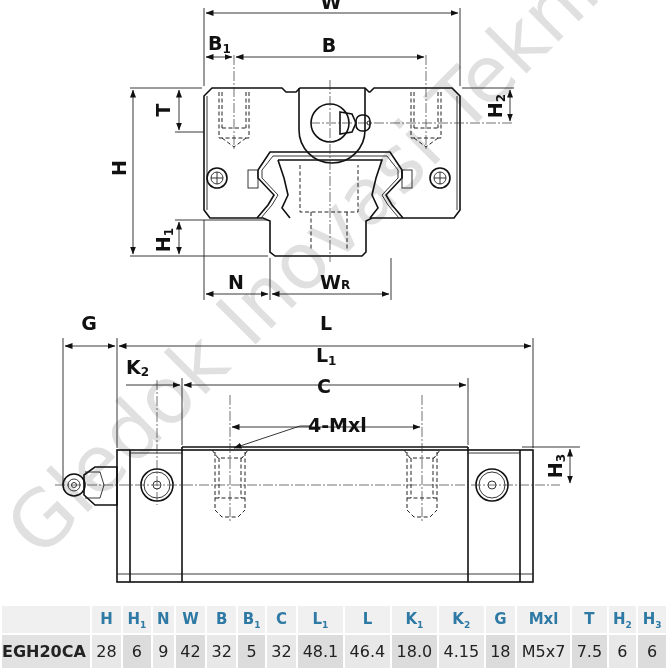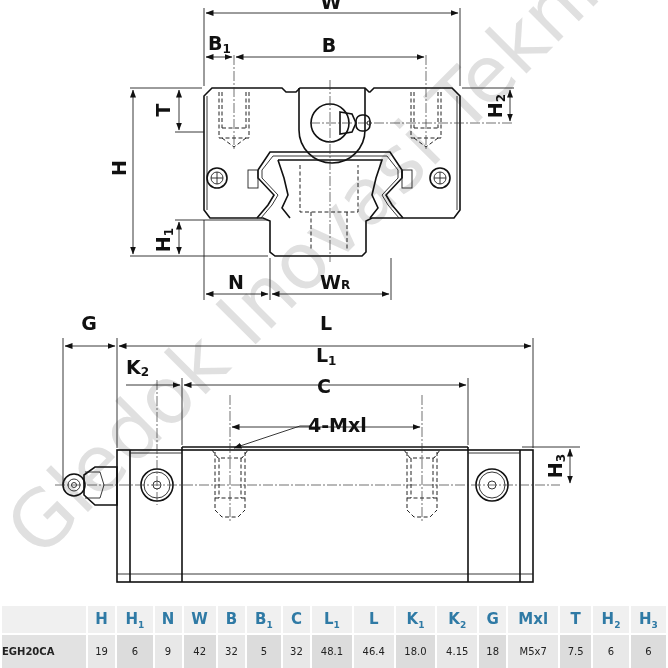--- a/index.html
+++ b/index.html
@@ -7,21 +7,21 @@
   #drawing{position:absolute;left:0;top:0;width:668px;height:600px;}
   .ln{stroke:#111;stroke-width:1.6;fill:none;}
   .th{stroke:#222;stroke-width:0.9;fill:none;}
   .dash{stroke:#222;stroke-width:1;fill:none;stroke-dasharray:4 2.5;}
   .cl{stroke:#333;stroke-width:0.7;fill:none;stroke-dasharray:10 2 2 2;}
   .lbl{font-family:"DejaVu Sans",sans-serif;font-size:19px;fill:#111;font-weight:bold;}
   .sub{font-size:12px;}
   .wm{font-family:"DejaVu Sans",sans-serif;font-size:78px;fill:#d0d0d0;opacity:0.65;}
   #spec{position:absolute;left:0;top:606px;width:668px;border-collapse:separate;border-spacing:2px 0;font-family:"DejaVu Sans",sans-serif;}
   #spec th{background:#f0f0f0;color:#2f7aa5;font-weight:bold;font-size:15px;height:27px;padding:0 4px;text-align:center;}
-  #spec td{background:#e8e8e8;color:#222;font-size:10px;height:33px;padding:0 4px;text-align:center;border-top:2px solid #fff;}
+  #spec td{background:#e8e8e8;color:#222;font-size:16px;height:33px;padding:0 4px;text-align:center;border-top:2px solid #fff;}
   #spec td.alt{background:#dcdcdc;}
   #spec th sub{font-size:9px;}
   #spec .model{text-align:left;font-weight:bold;background:#e2e2e2;padding-left:0;}
   #spec .blank{background:#f0f0f0;}
 </style>
 </head>
 <body>
 
 <svg id="drawing" viewBox="0 0 668 600" xmlns="http://www.w3.org/2000/svg">
   <defs>
@@ -202,21 +202,21 @@
       <th><span>G</span><sub></sub></th>
       <th><span>Mxl</span><sub></sub></th>
       <th><span>T</span><sub></sub></th>
       <th><span>H</span><sub>2</sub></th>
       <th><span>H</span><sub>3</sub></th>
     </tr>
   </thead>
   <tbody>
     <tr>
       <td class="model">EGH20CA</td>
-      <td>19</td>
+      <td>28</td>
       <td class="alt">6</td>
       <td>9</td>
       <td class="alt">42</td>
       <td>32</td>
       <td class="alt">5</td>
       <td>32</td>
       <td class="alt">48.1</td>
       <td>46.4</td>
       <td class="alt">18.0</td>
       <td>4.15</td>

